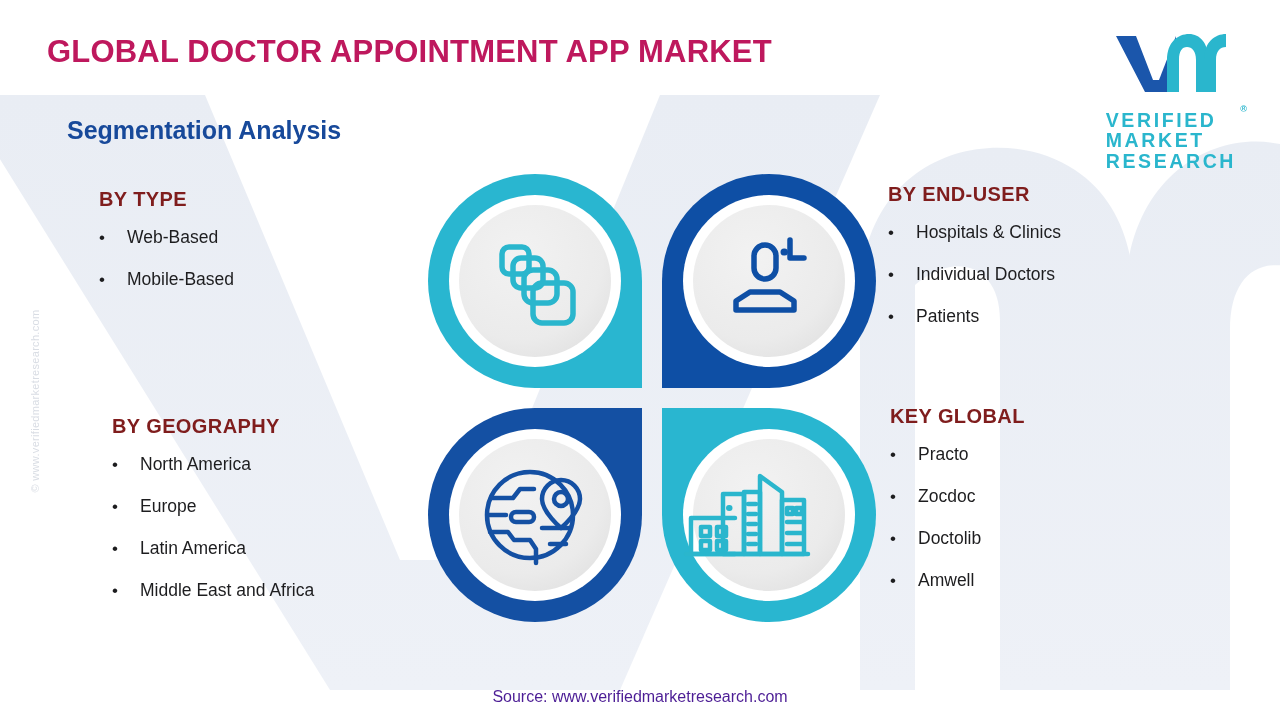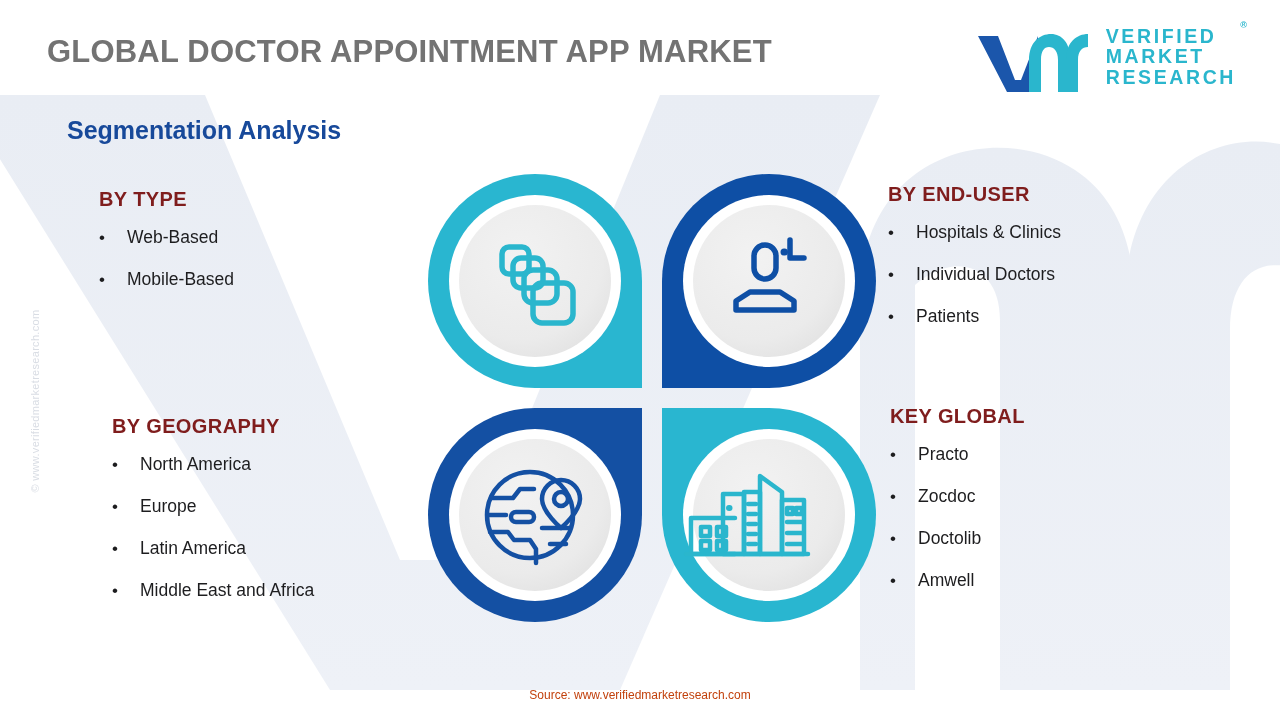--- a/index.html
+++ b/index.html
@@ -51,21 +51,21 @@
   }
 
   
   #main-title {
     position: absolute;
     left: 47px;
     top: 34px;
     font-size: 31px;
     font-weight: bold;
     letter-spacing: 0.2px;
-    color: #737373;
+    color: #be185d;
     z-index: 5;
     white-space: nowrap;
   }
 
   #subtitle {
     position: absolute;
     left: 47px;
     top: 116px;
     font-size: 25px;
     font-weight: bold;
@@ -74,23 +74,24 @@
     white-space: nowrap;
     margin-left: 20px;
   }
 
   
   #logo {
     position: absolute;
     right: 44px;
     top: 26px;
     display: flex;
-    align-items: flex-start;
+    align-items: center;
     gap: 14px;
     z-index: 6;
+    flex-direction: column;
   }
   #logo-mark { display: block; }
   #logo-wordmark {
     position: relative;
     line-height: 1.04;
     font-size: 19.5px;
     font-weight: bold;
     letter-spacing: 2.6px;
     color: #2ab6cd;
     text-align: left;
@@ -157,22 +158,22 @@
     z-index: 4;
   }
 
   
   #footer-source {
     position: absolute;
     left: 0;
     right: 0;
     top: 688px;
     text-align: center;
-    font-size: 12px;
-    color: #c2410c;
+    font-size: 16px;
+    color: #4c1d95;
     z-index: 5;
   }
 </style>
 </head>
 <body>
 
 <div id="page">
 
   <svg id="bg-watermark" viewBox="0 0 1280 720" preserveAspectRatio="none" aria-hidden="true">
     <defs>

